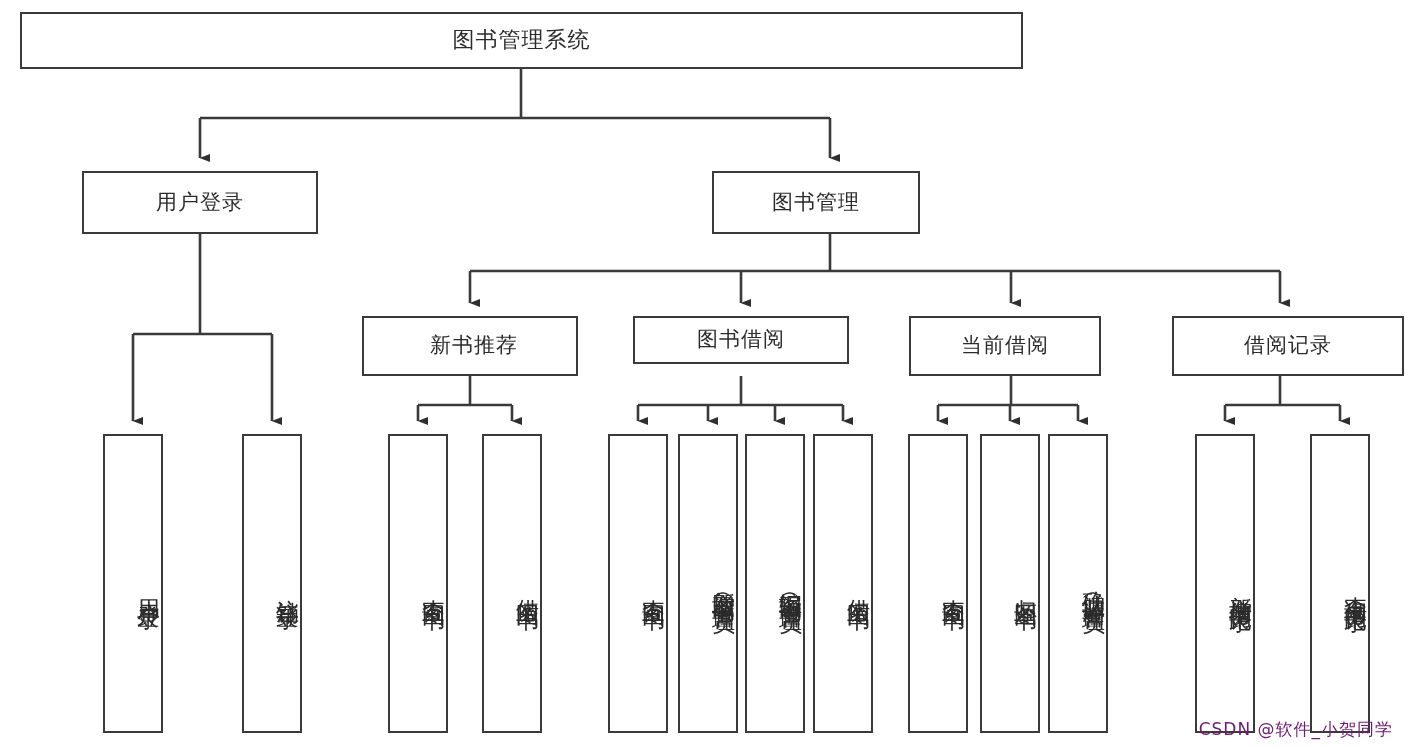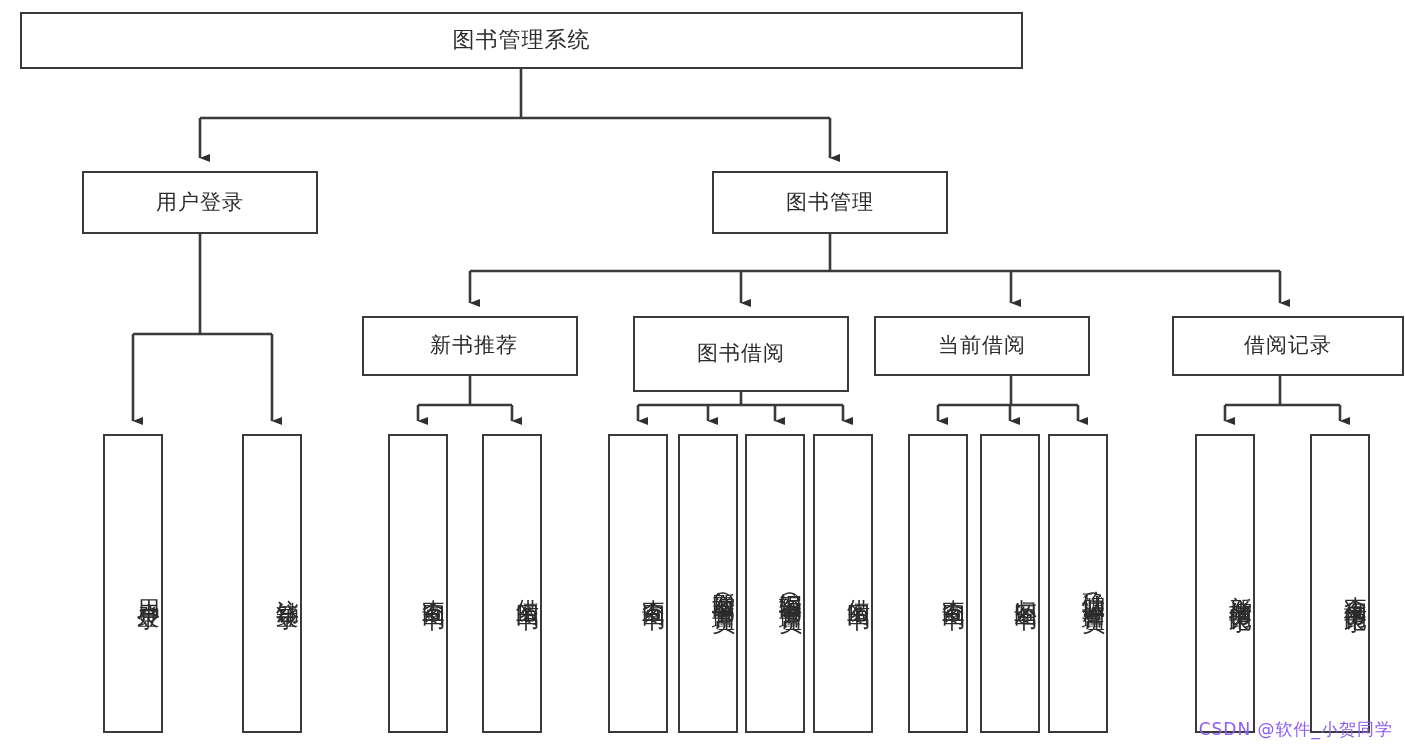--- a/index.html
+++ b/index.html
@@ -59,21 +59,21 @@
   .node-v > span {
     writing-mode: vertical-rl;
     text-orientation: upright;
     display: block;
   }
   .watermark {
     position: absolute;
     right: 12px;
     bottom: 6px;
     font-size: 17px;
-    color: #8b5cf6;
+    color: #701a75;
     letter-spacing: 1px;
     white-space: nowrap;
     z-index: 3;
   }
 </style>
 </head>
 <body>
 
 <div id="diagram-root">
 
@@ -128,33 +128,33 @@
   </svg>
 
   <div class="node node-h node-title" style="left:20px; top:12px; width:1003px; height:57px;">
     <span>图书管理系统</span>
   </div>
 
   <div class="node node-h" style="left:82px; top:171px; width:236px; height:63px;">
     <span>用户登录</span>
   </div>
 
-  <div class="node node-h" style="left:712px; top:171px; width:236px; height:63px;">
+  <div class="node node-h" style="left:712px; top:171px; width:208px; height:63px;">
     <span>图书管理</span>
   </div>
 
   <div class="node node-h" style="left:362px; top:316px; width:216px; height:60px;padding-left:8px;">
     <span>新书推荐</span>
   </div>
 
-  <div class="node node-h" style="left:633px; top:316px; width:216px; height:76px;">
+  <div class="node node-h" style="left:633px; top:316px; width:216px; height:48px;">
     <span>图书借阅</span>
   </div>
 
-  <div class="node node-h" style="left:874px; top:316px; width:216px; height:60px;">
+  <div class="node node-h" style="left:909px; top:316px; width:192px; height:60px;">
     <span>当前借阅</span>
   </div>
 
   <div class="node node-h" style="left:1172px; top:316px; width:232px; height:60px;">
     <span>借阅记录</span>
   </div>
 
   <div class="node node-v" style="left:103px; top:434px; width:60px; height:299px;">
     <span>用户登录</span>
   </div>

